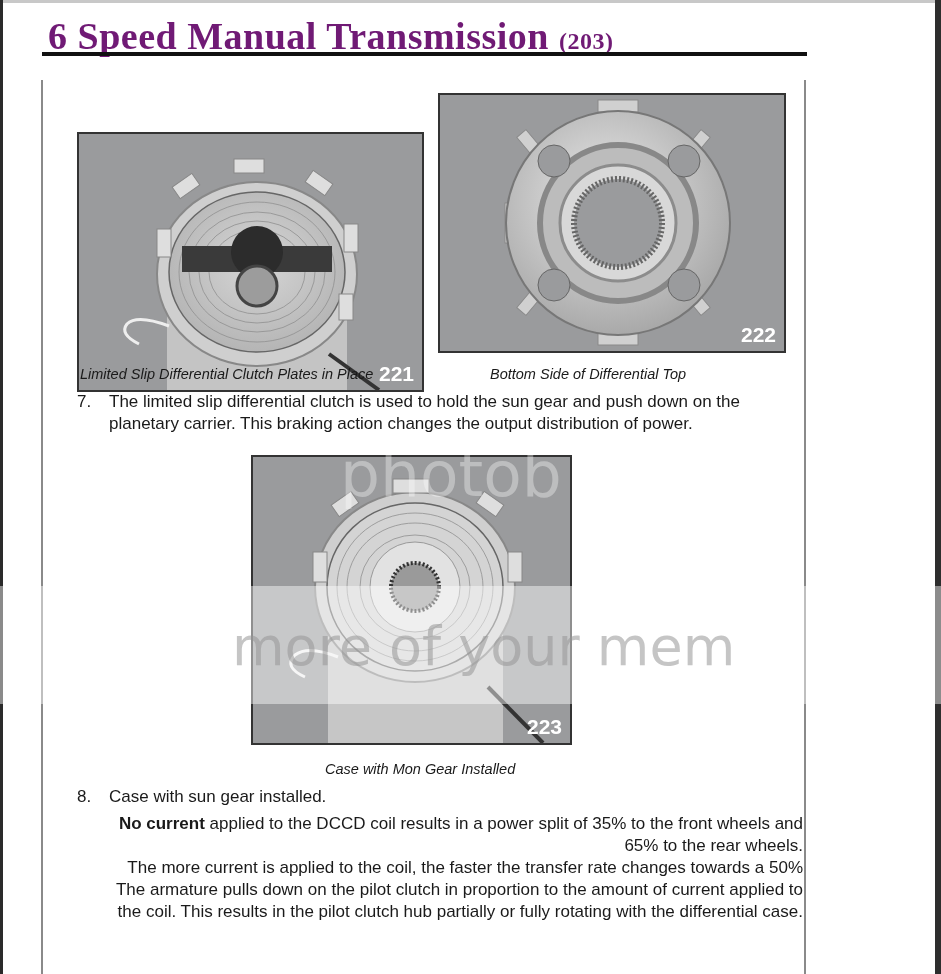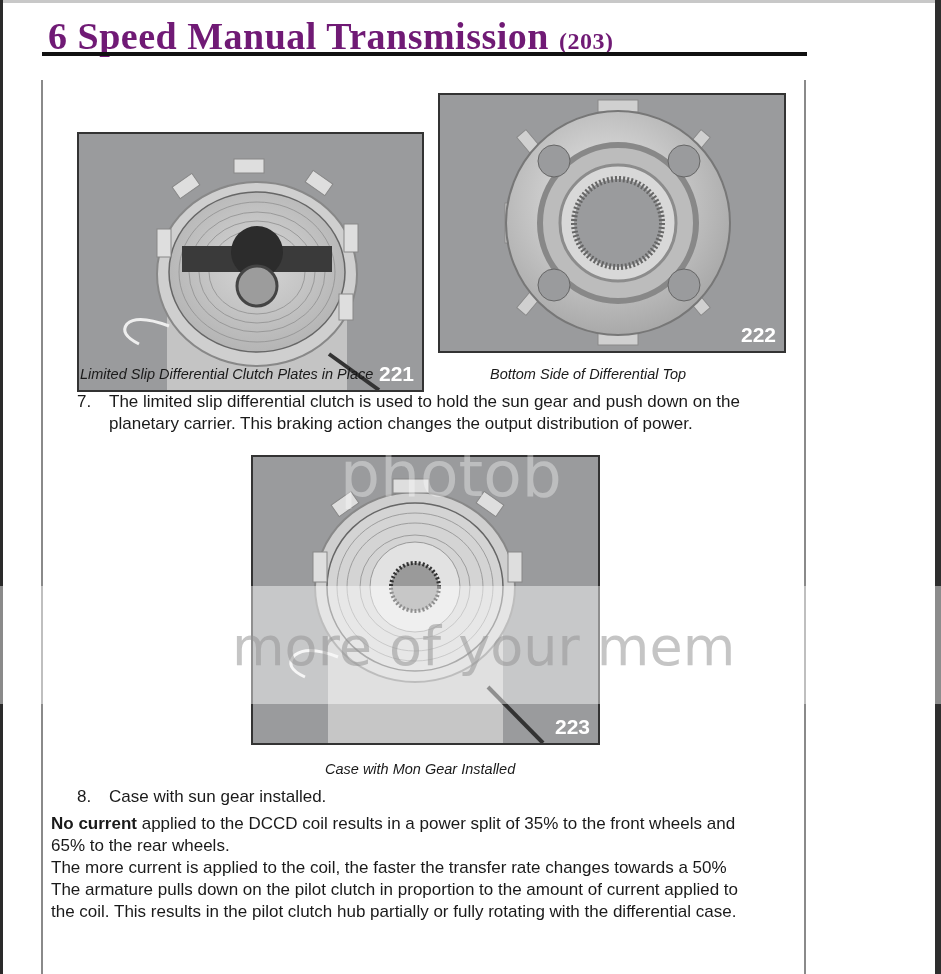--- a/index.html
+++ b/index.html
@@ -11,24 +11,24 @@
   .title .sub { font-size:24px; font-weight:bold; }
   .title-rule { position:absolute; left:42px; top:52px; width:765px; height:4px; background:#111; }
   .content-line-l { position:absolute; left:41px; top:80px; width:2px; height:894px; background:#8a8a8a; }
   .content-line-r { position:absolute; left:804px; top:80px; width:2px; height:894px; background:#8a8a8a; }
 
   .photo { position:absolute; background:#9a9b9d; border:2px solid #333; box-sizing:border-box; overflow:hidden; }
   .photo svg { position:absolute; left:0; top:0; }
   .fig-num { position:absolute; right:8px; bottom:4px; color:#ffffff; font-weight:bold; font-size:21px; font-family:"Liberation Sans", sans-serif; }
   .p221 { left:77px; top:93px; width:347px; height:260px;margin-top:39px; }
   .p222 { left:438px; top:93px; width:348px; height:260px; }
-  .p223 { left:251px; top:455px; width:349px; height:290px; }
+  .p223 { left:251px; top:455px; width:321px; height:290px; }
 
   .caption { position:absolute; font-style:italic; font-size:14.5px; color:#1a1a1a; white-space:nowrap; }
-  .body-text { position:absolute; font-size:17px; line-height:22px; color:#1a1a1a; }
+  .body-text { position:absolute; font-size:17px; line-height:22px; color:#1a1a1a;text-align:right; }
   .step { position:absolute; font-size:17px; line-height:22px; color:#1a1a1a; }
   .step .num { position:absolute; left:0; top:0; }
   .step .txt { position:absolute; left:32px; top:0; }
 
   .watermark-band { position:absolute; left:0; top:586px; width:941px; height:118px; background:rgba(255,255,255,0.45); pointer-events:none; }
   .wm-text { position:absolute; color:rgba(255,255,255,0.55); font-family:"DejaVu Sans", sans-serif; white-space:nowrap; pointer-events:none; }
   .wm-top { left:340px; top:438px; font-size:63px; color:rgba(255,255,255,0.35); }
   .wm-mid { left:232px; top:615px; font-size:54px; color:rgba(150,150,150,0.55); }
 </style>
 </head>

